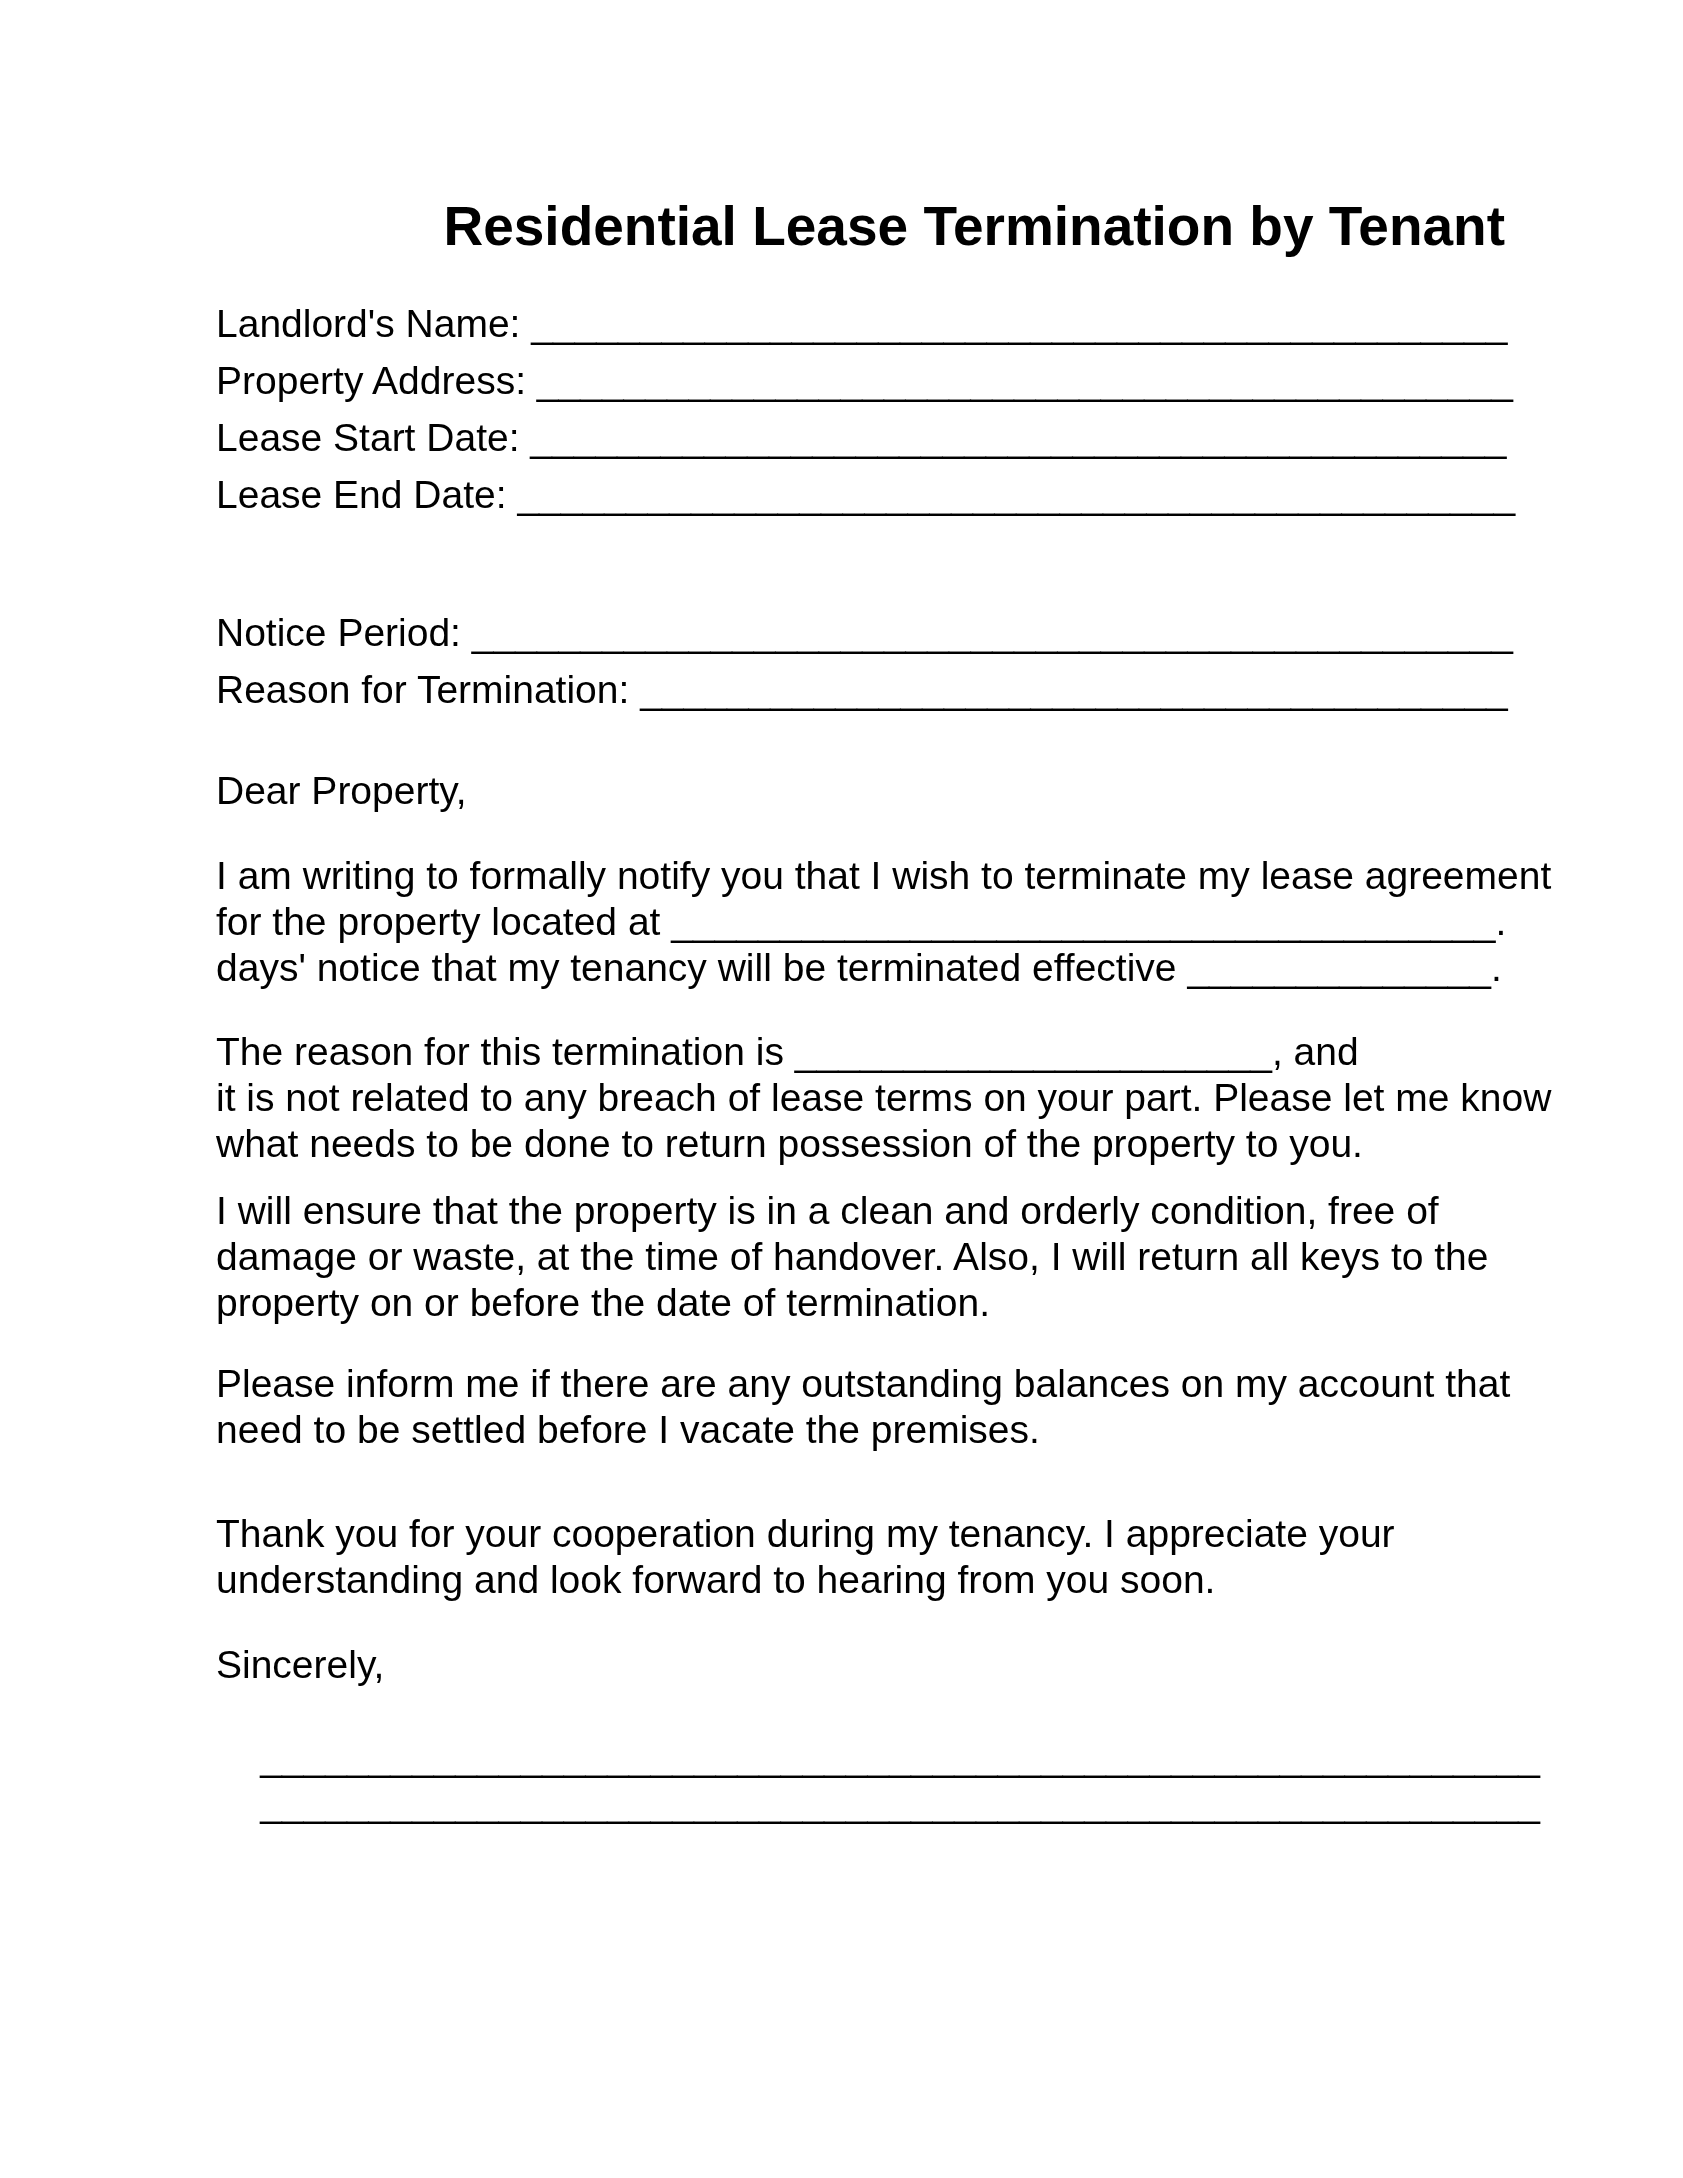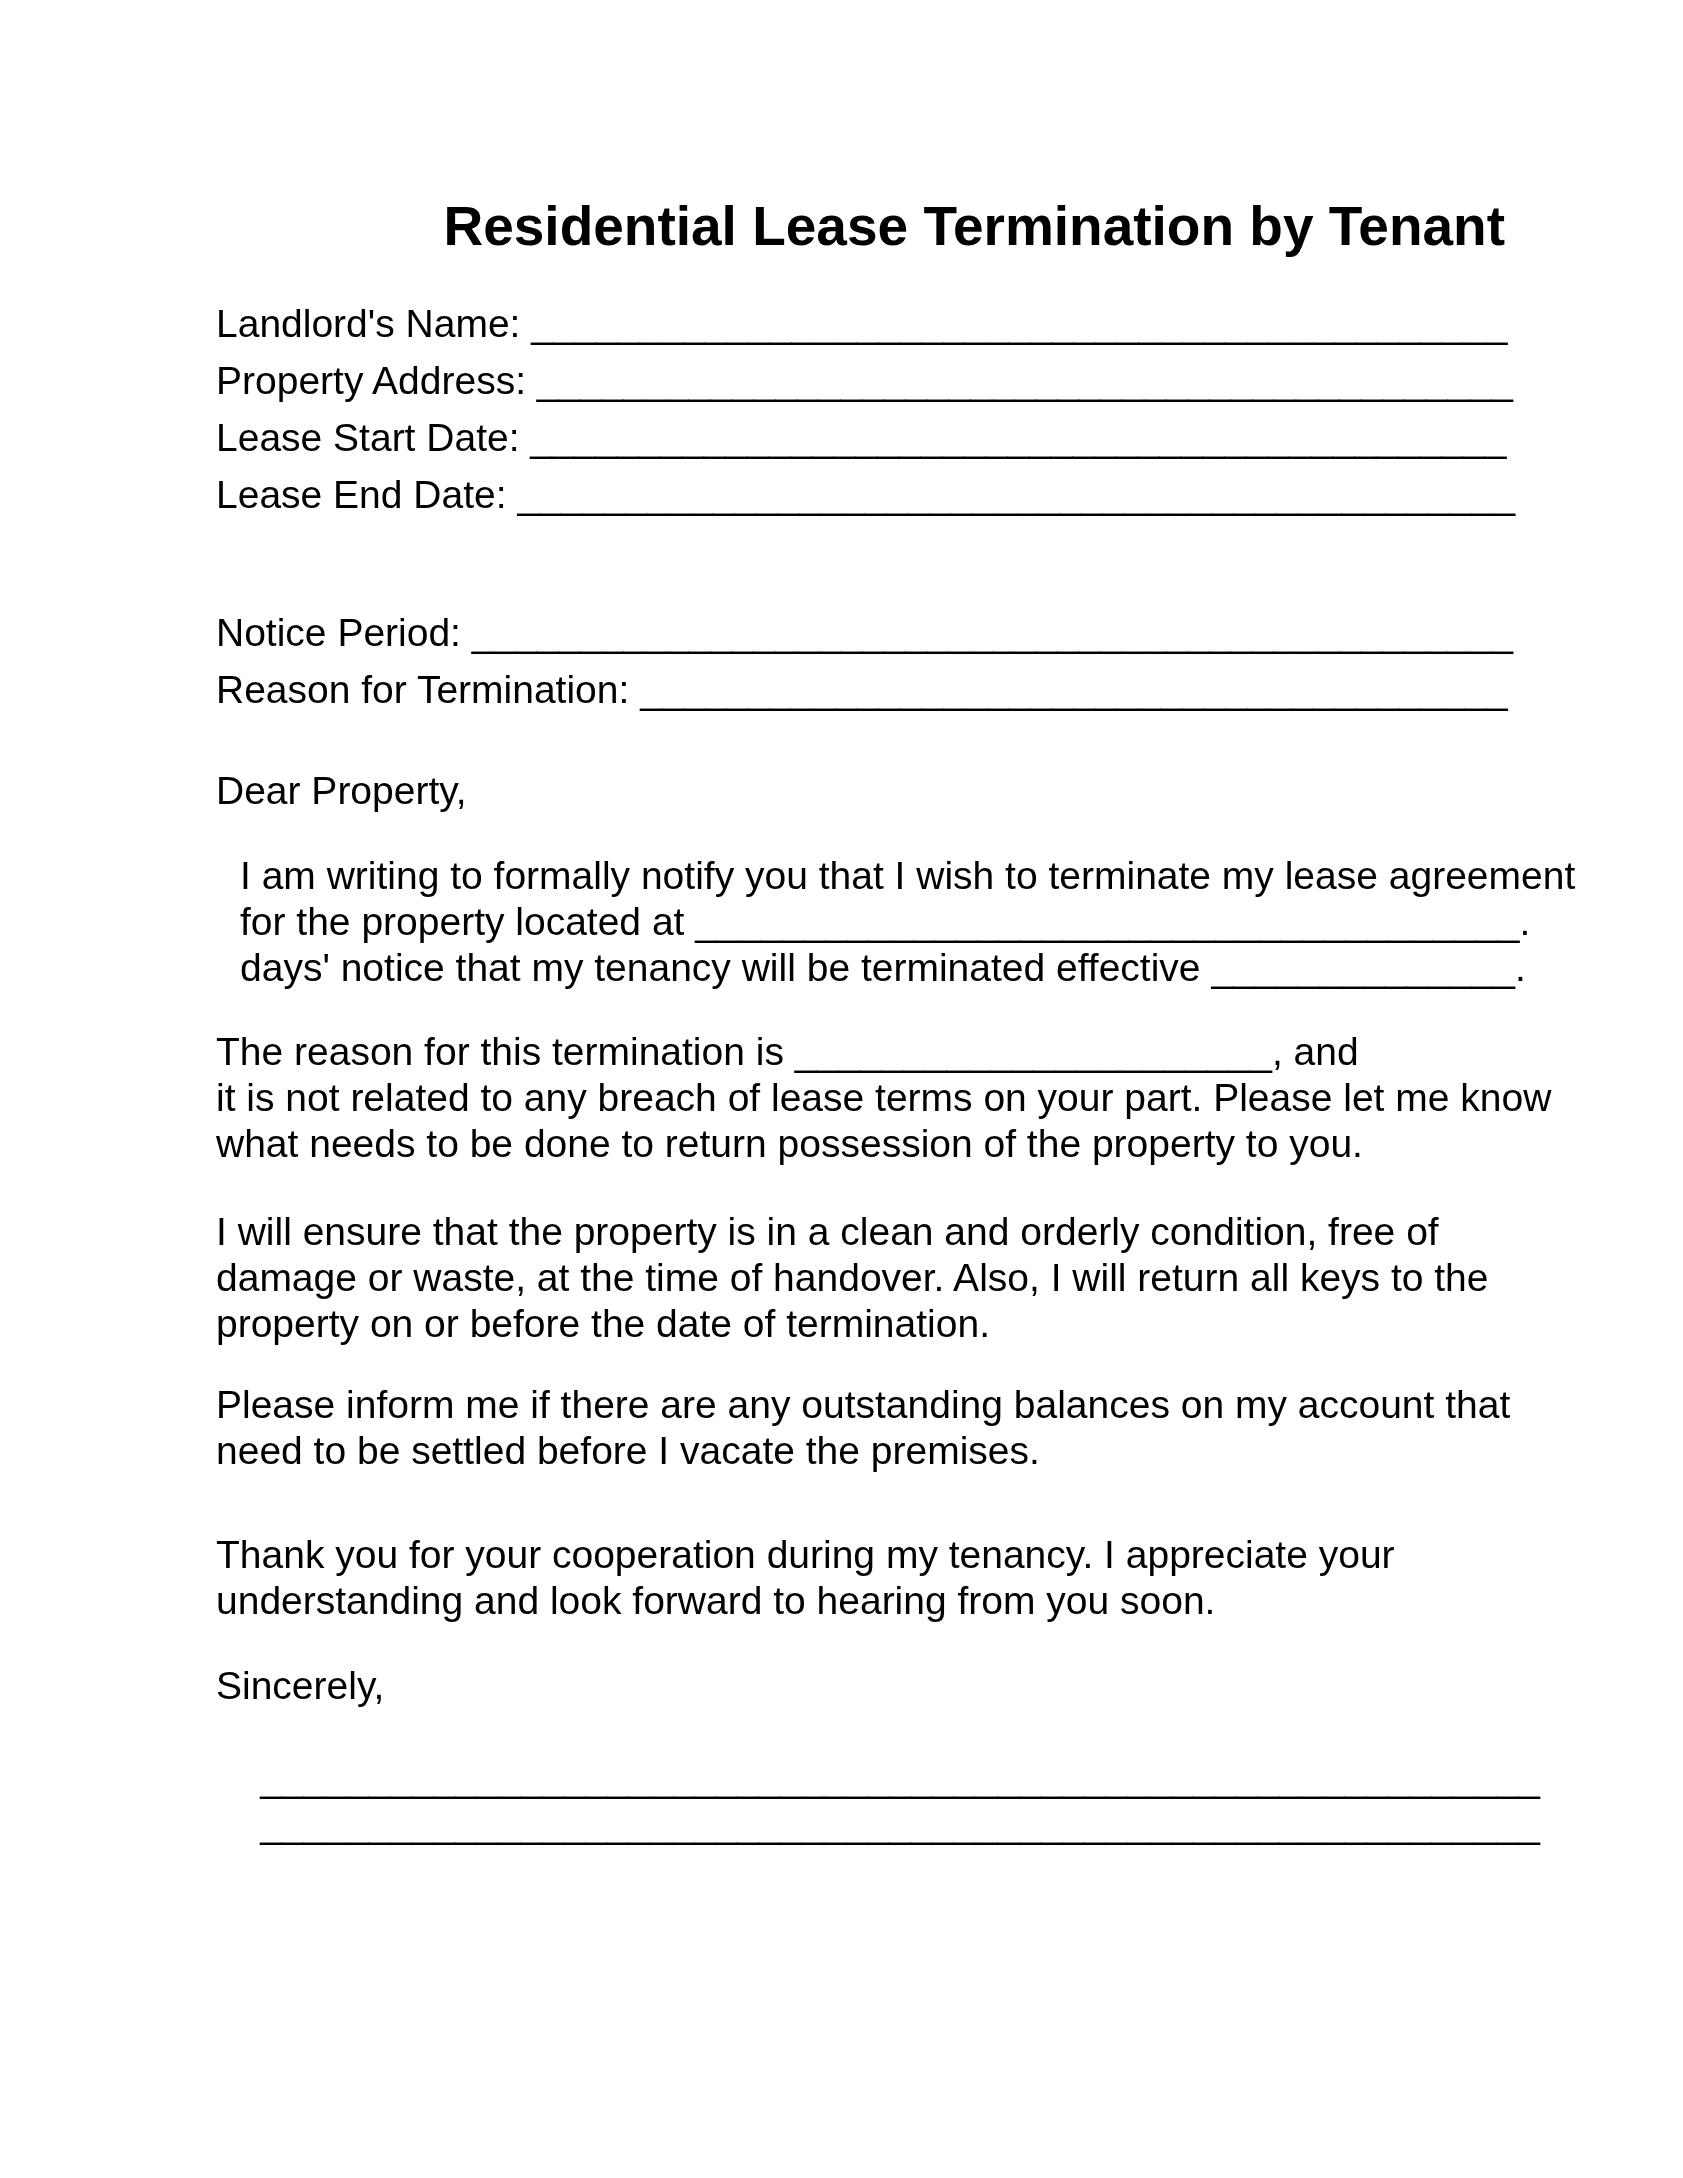--- a/index.html
+++ b/index.html
@@ -27,23 +27,23 @@
     line-height:63px;
     font-weight:bold;
     text-align:right;
     white-space:nowrap;
   }
   .field{ line-height:57px; white-space:nowrap; }
   .field.gap{ margin-top:81px; }
   p{ margin:0; }
   .line{ display:block; white-space:nowrap; }
   .salutation{ margin-top:50px; }
-  .p1{ margin-top:39px;margin-left:24px; }
+  .p1{ margin-top:39px; }
   .p2{ margin-top:38px; }
-  .p3{ margin-top:42px; }
+  .p3{ margin-top:21px; }
   .p4{ margin-top:35px; }
   .p5{ margin-top:58px; }
   .closing{ margin-top:39px; }
   .signature{ margin-top:46px;text-align:center; }
   .sig-line{ line-height:46px; white-space:nowrap; }
 </style>
 </head>
 <body>
 
 <div class="page">

